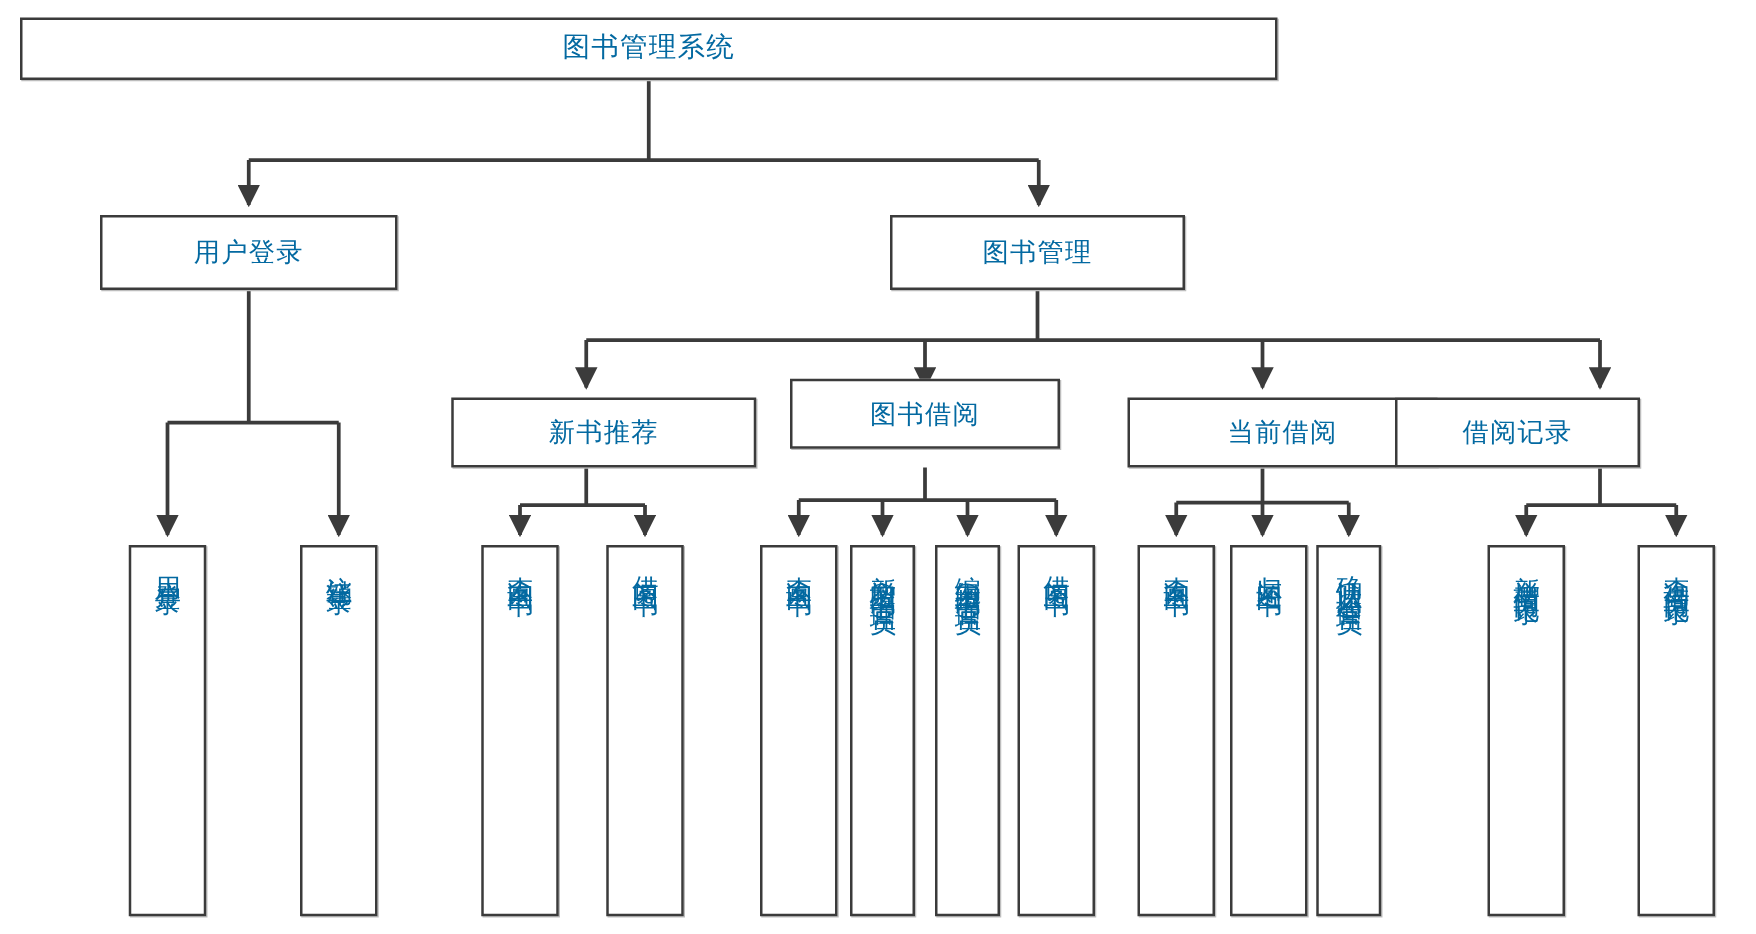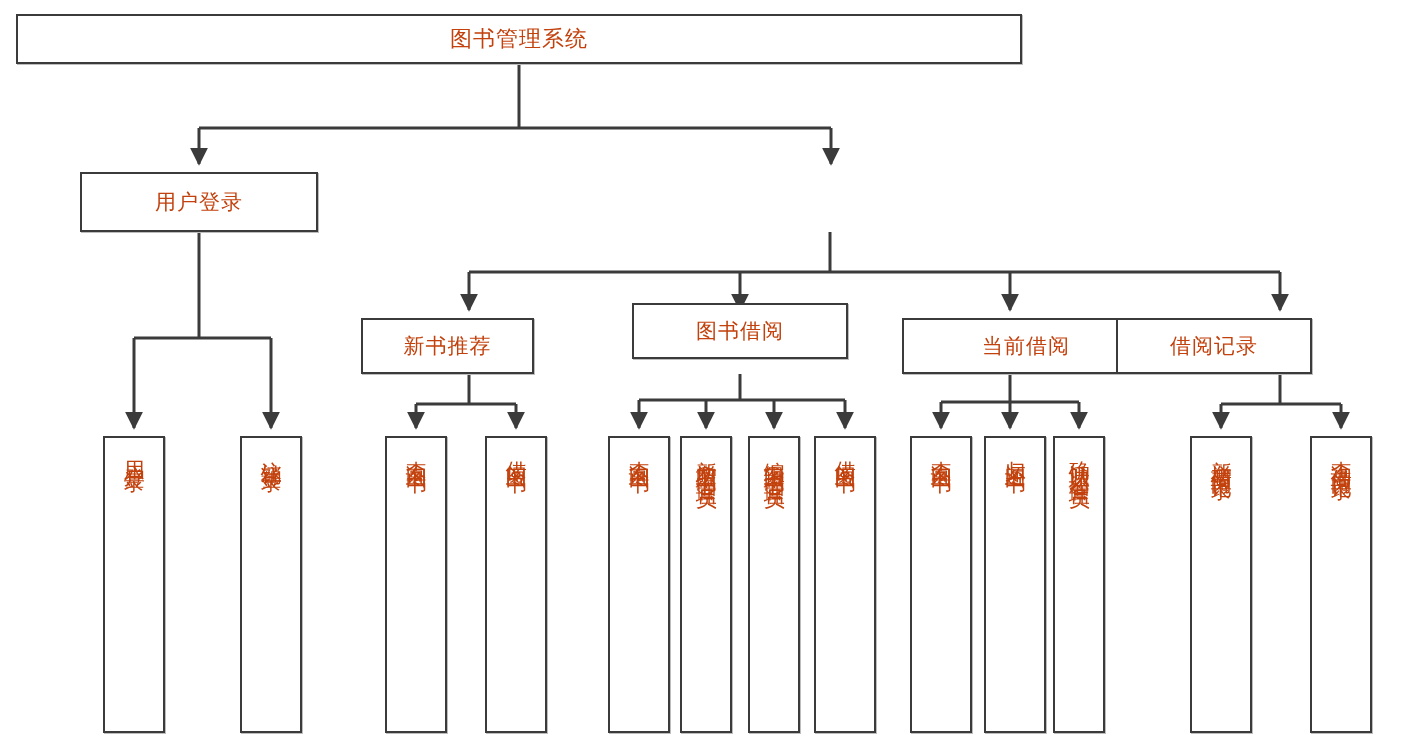--- a/index.html
+++ b/index.html
@@ -29,21 +29,21 @@
     box-shadow:1px 1px 0 0 #bdbdbd;
     display:flex;
     align-items:center;
     justify-content:center;
     z-index:2;
   }
   .node .label{
     font-size:21px;
     line-height:1.18;
     letter-spacing:1px;
-    color:#c2410c;
+    color:#0369a1;
     text-align:left;
     white-space:nowrap;
   }
   .node.vertical{
     align-items:flex-start;
     justify-content:center;
     padding-top:6px;
   }
   .node.vertical .label{
     writing-mode:vertical-rl;
@@ -121,22 +121,25 @@
     </g>
   </svg>
 
   <div class="node root" style="left: 16px; top: 14px; width: 1006px; height: 50px;">
     <span class="label">图书管理系统</span>
   </div>
 
   <div class="node" style="left: 80px; top: 172px; width: 238px; height: 60px;">
     <span class="label">用户登录</span>
   </div>
+  <div class="node" style="left: 712px; top: 172px; width: 236px; height: 60px;">
+    <span class="label">图书管理</span>
+  </div>
 
-  <div class="node" style="left: 361px; top: 318px; width: 173px; height: 56px;">
+  <div class="node" style="left: 361px; top: 318px; width: 244px; height: 56px;">
     <span class="label">新书推荐</span>
   </div>
   <div class="node" style="left: 632px; top: 303px; width: 216px; height: 56px;">
     <span class="label">图书借阅</span>
   </div>
   <div class="node" style="left: 902px; top: 318px; width: 248px; height: 56px;">
     <span class="label">当前借阅</span>
   </div>
   <div class="node" style="left: 1116px; top: 318px; width: 196px; height: 56px;">
     <span class="label">借阅记录</span>

